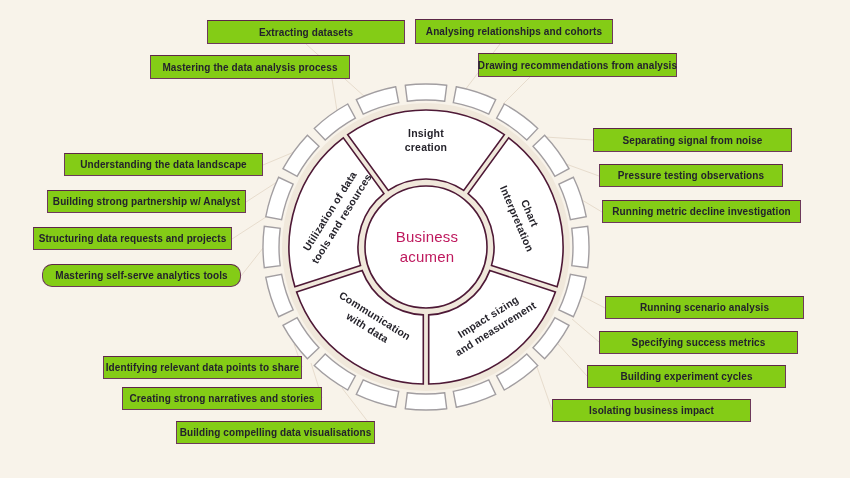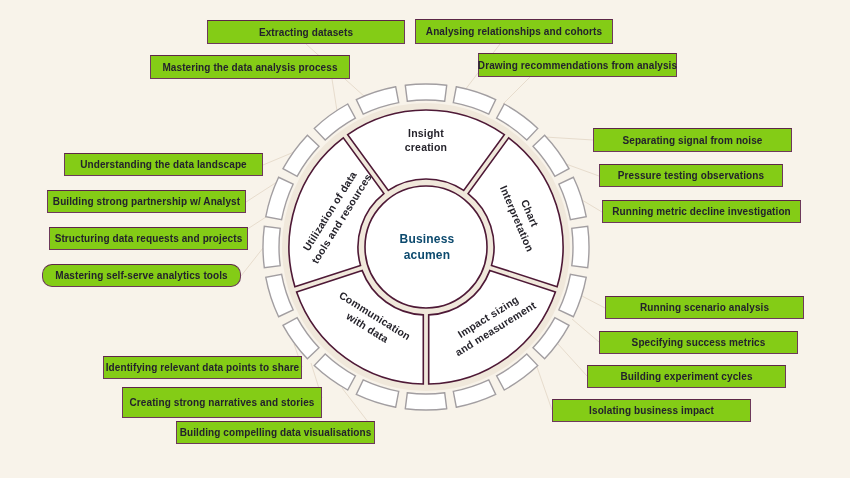--- a/index.html
+++ b/index.html
@@ -21,22 +21,22 @@
   }
   .seg-label {
     position:absolute;
     text-align:center; white-space:pre-line;
     font-weight:bold; font-size:10.5px; line-height:1.3;
     color:#25232b; letter-spacing:.2px;
   }
   .hub-label {
     position:absolute;
     text-align:center; white-space:pre-line;
-    font-weight:bold; font-size:12px; line-height:1.35;
-    color:#0c4a6e; letter-spacing:.2px;
+    font-weight:normal; font-size:15px; line-height:1.35;
+    color:#be185d; letter-spacing:.2px;
     transform:translate(-50%,-50%);
   }
 </style>
 </head>
 <body>
 
 <div class="stage">
 
   <svg id="wheel" class="wheel" width="850" height="478" viewBox="0 0 850 478">
       <circle cx="426" cy="247" r="144" fill="#f0e8db"></circle>
@@ -104,29 +104,29 @@
   <div class="seg-label" style="left:336px; top:215px; transform:translate(-50%,-50%) rotate(-58deg);">Utilization of data
 tools and resources</div>
 
   <div class="skill-box" style="left:207px; top:20px; width:198px; height:24px;">Extracting datasets</div>
   <div class="skill-box" style="left:415px; top:19px; width:198px; height:25px;">Analysing relationships and cohorts</div>
   <div class="skill-box" style="left:150px; top:55px; width:200px; height:24px;">Mastering the data analysis process</div>
   <div class="skill-box" style="left:478px; top:53px; width:199px; height:24px;">Drawing recommendations from analysis</div>
 
   <div class="skill-box" style="left:64px; top:153px; width:199px; height:23px;">Understanding the data landscape</div>
   <div class="skill-box" style="left:47px; top:190px; width:199px; height:23px;">Building strong partnership w/ Analyst</div>
-  <div class="skill-box" style="left:33px; top:227px; width:199px; height:23px;margin-left:16px;">Structuring data requests and projects</div>
+  <div class="skill-box" style="left:33px; top:227px; width:199px; height:23px;">Structuring data requests and projects</div>
   <div class="skill-box" style="left:42px; top:264px; width:199px; height:23px;border-radius:10px;">Mastering self-serve analytics tools</div>
 
   <div class="skill-box" style="left:593px; top:128px; width:199px; height:24px;">Separating signal from noise</div>
   <div class="skill-box" style="left:599px; top:164px; width:184px; height:23px;text-align:center;">Pressure testing observations</div>
   <div class="skill-box" style="left:602px; top:200px; width:199px; height:23px;">Running metric decline investigation</div>
 
   <div class="skill-box" style="left:605px; top:296px; width:199px; height:23px;">Running scenario analysis</div>
   <div class="skill-box" style="left:599px; top:331px; width:199px; height:23px;">Specifying success metrics</div>
   <div class="skill-box" style="left:587px; top:365px; width:199px; height:23px;">Building experiment cycles</div>
   <div class="skill-box" style="left:552px; top:399px; width:199px; height:23px;">Isolating business impact</div>
 
   <div class="skill-box" style="left:103px; top:356px; width:199px; height:23px;">Identifying relevant data points to share</div>
-  <div class="skill-box" style="left:122px; top:387px; width:200px; height:31px;">Creating strong narratives and stories</div>
+  <div class="skill-box" style="left:122px; top:387px; width:200px; height:23px;">Creating strong narratives and stories</div>
   <div class="skill-box" style="left:176px; top:421px; width:199px; height:23px;">Building compelling data visualisations</div>
 
 </div>
 
 </body></html>

